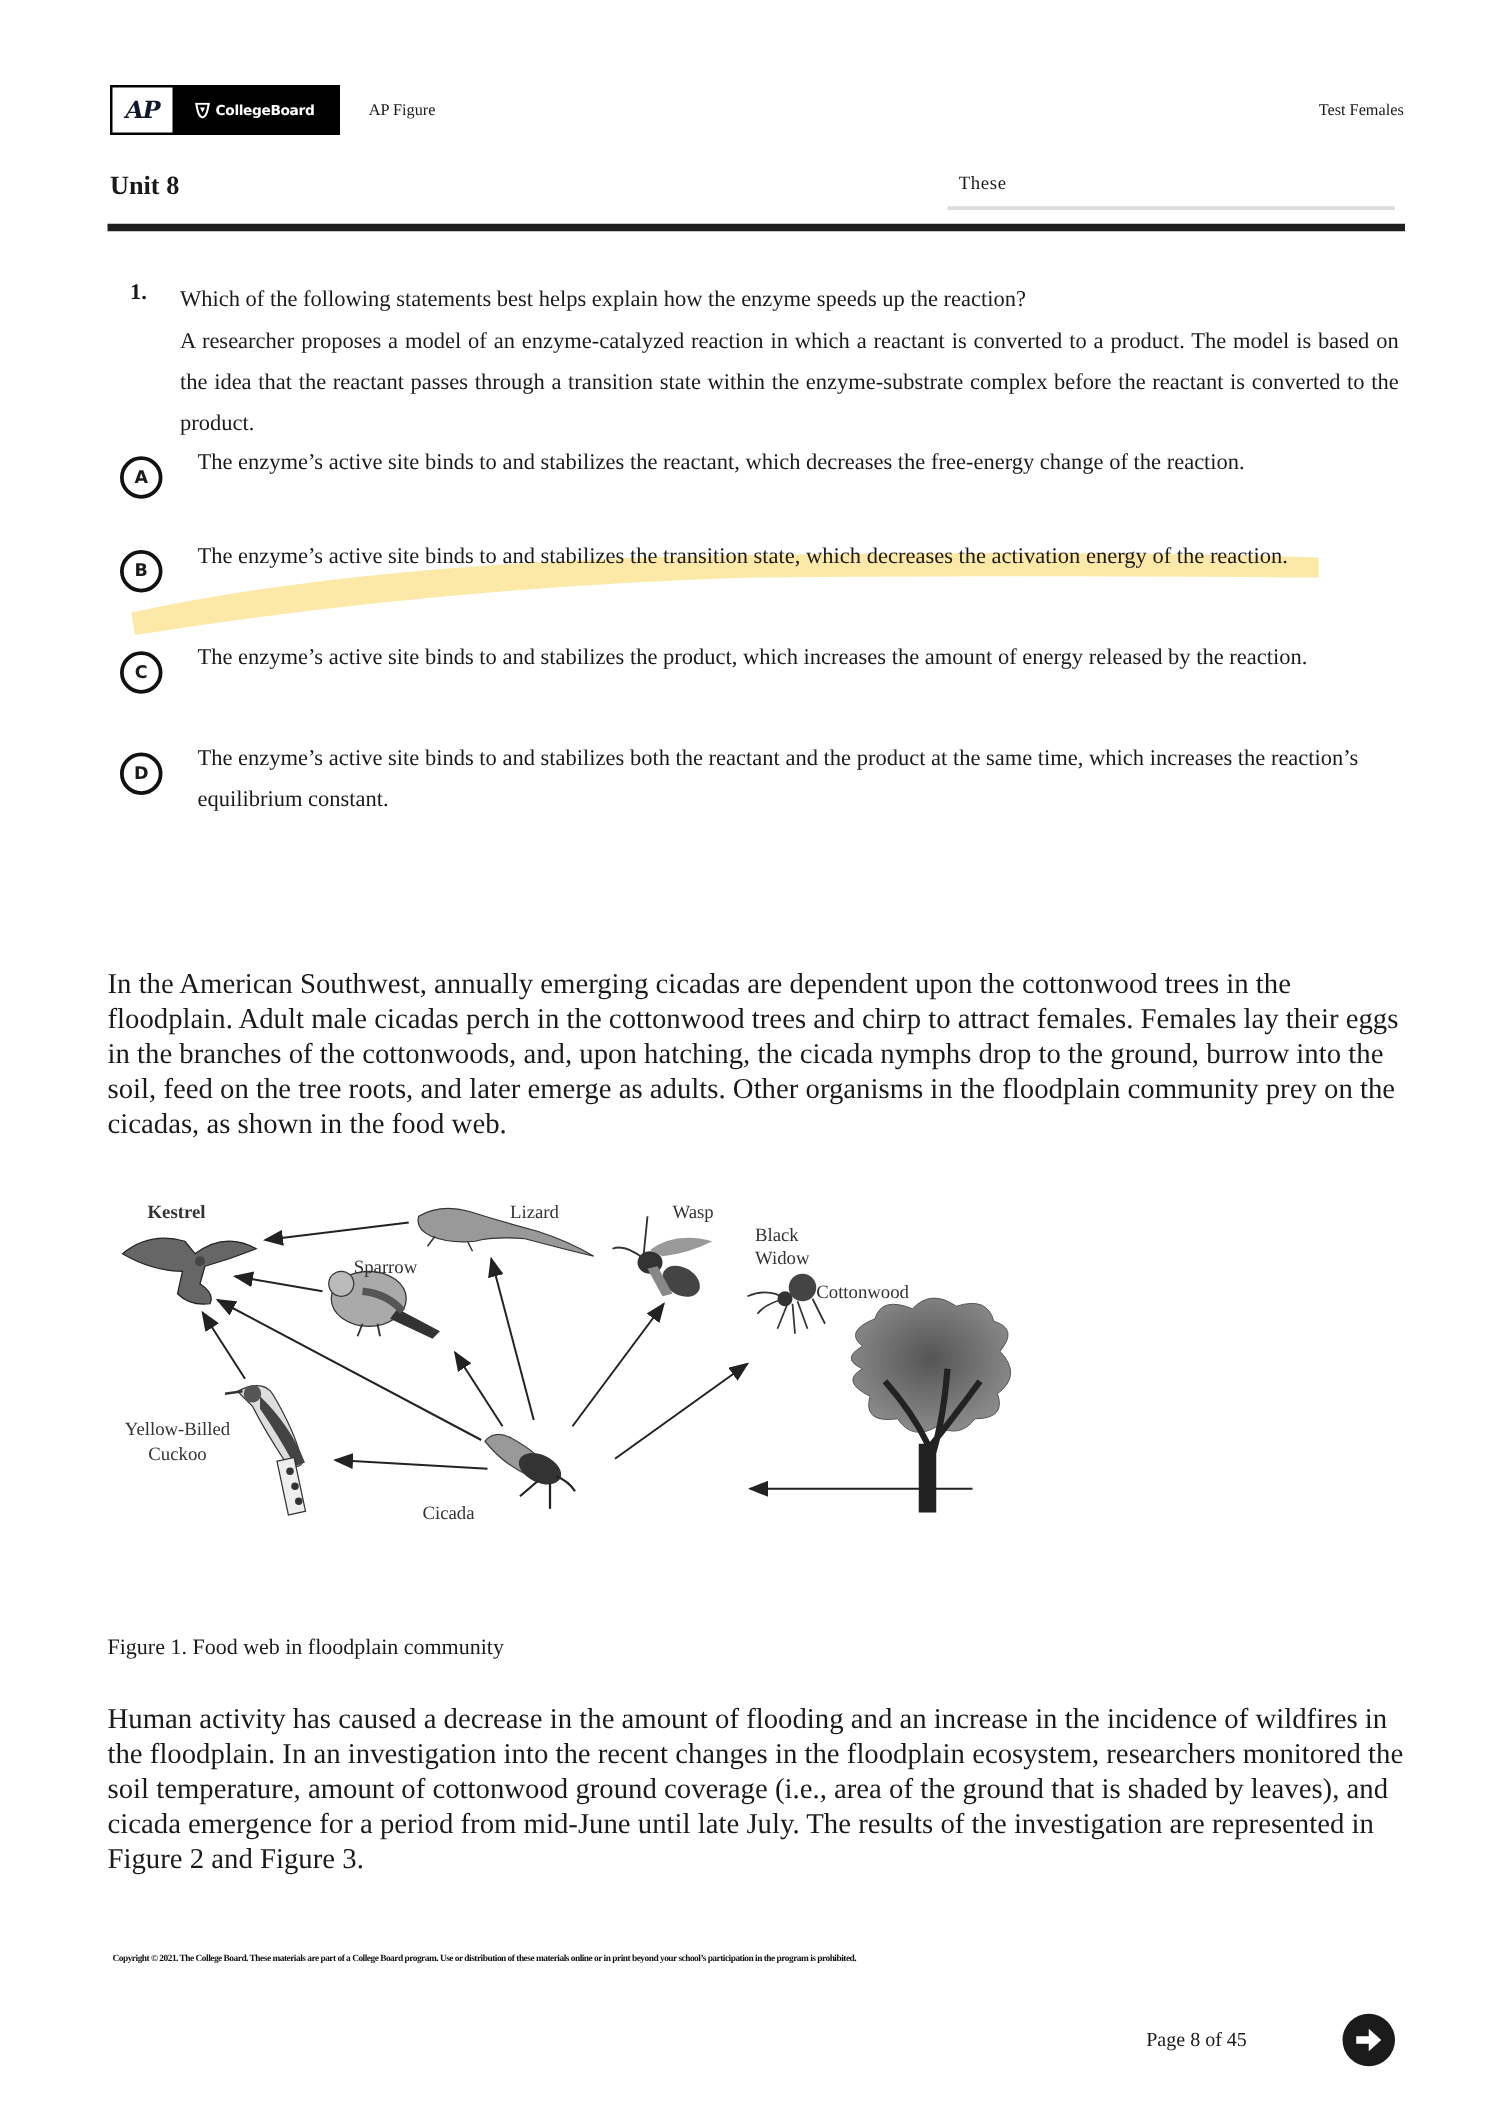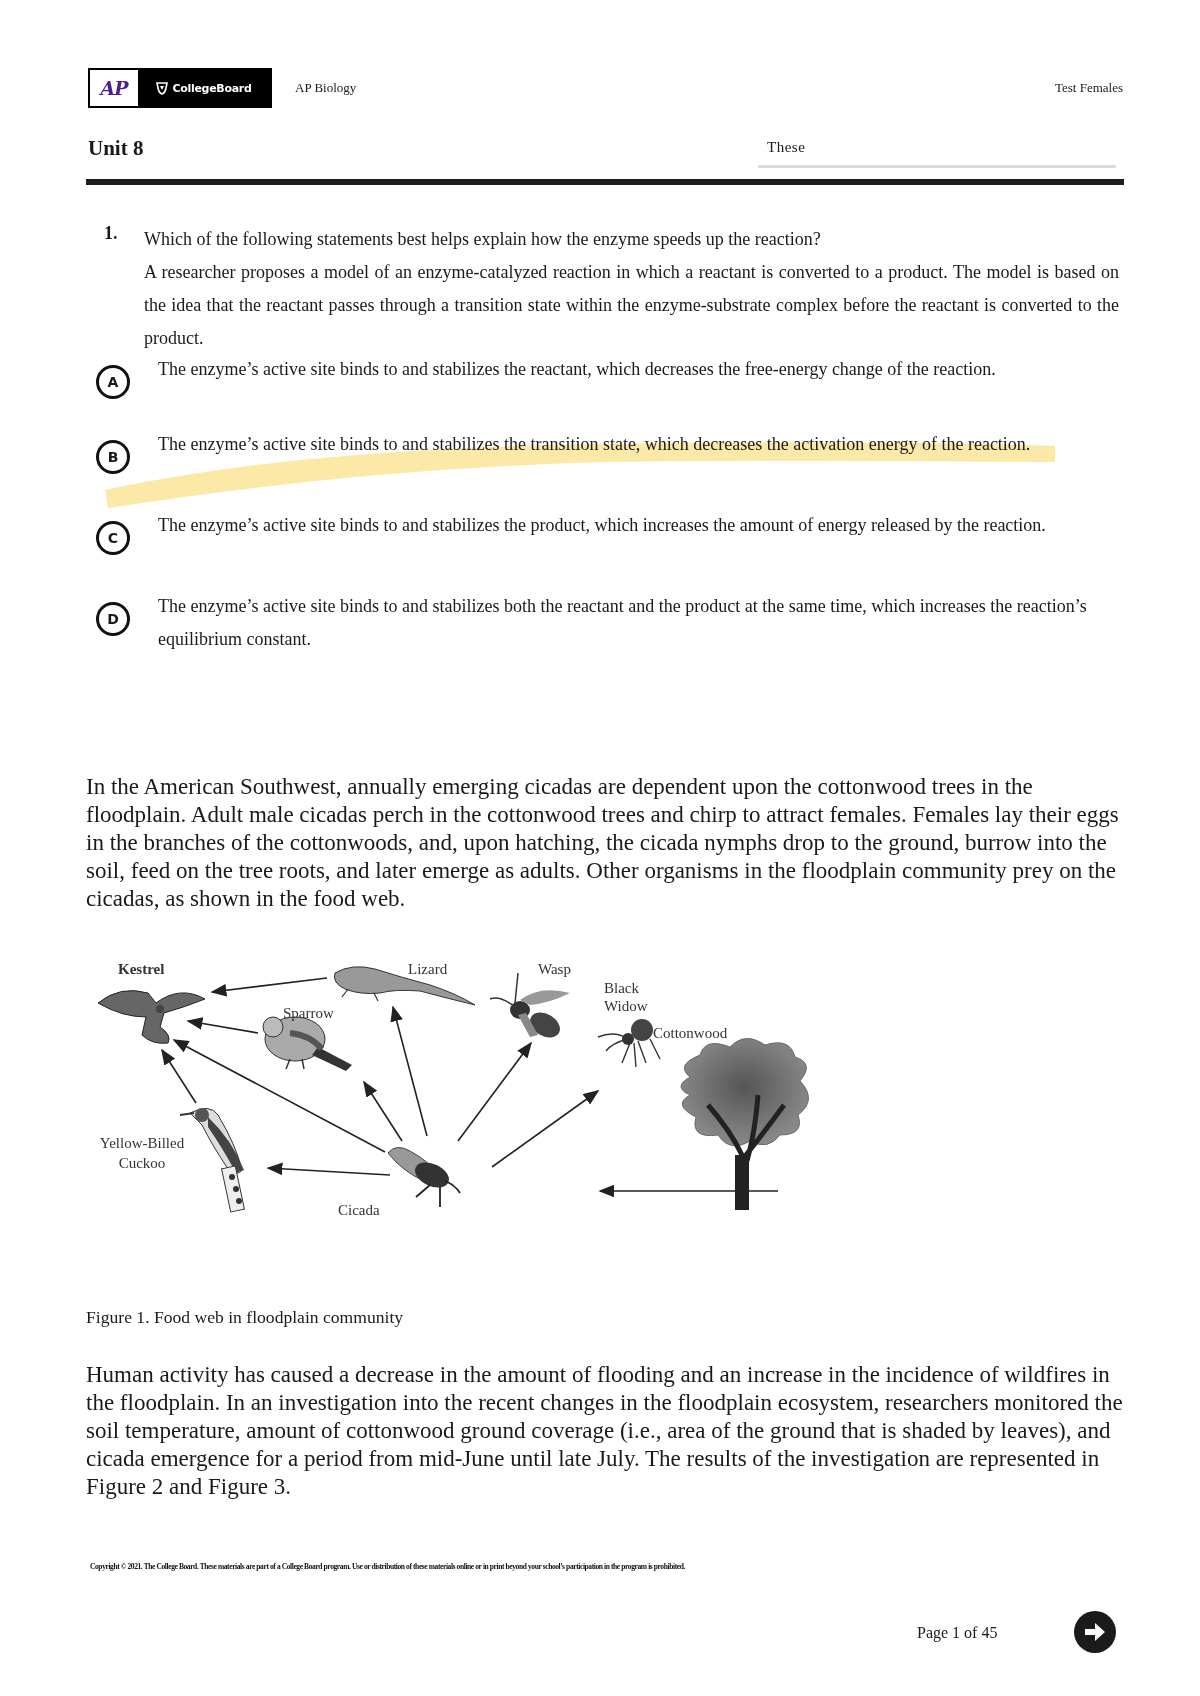--- a/index.html
+++ b/index.html
@@ -1,21 +1,21 @@
 <!DOCTYPE html>
 <html><head>
   <meta charset="utf-8">
   <style>
     * { box-sizing: border-box; margin: 0; padding: 0; }
     html, body { width: 1200px; height: 1696px; background: #ffffff; }
     body { position: relative; font-family: "DejaVu Serif", "Liberation Serif", serif; color: #1a1a1a; overflow: hidden; }
 
     .header-top { position: absolute; left: 88px; top: 68px; width: 1035px; height: 40px; }
     .logo { position: absolute; left: 0; top: 0; width: 184px; height: 40px; background: #000; border: 2px solid #000; display: flex; }
-    .logo-ap { width: 48px; height: 36px; background: #fff; display: flex; align-items: center; justify-content: center; font-family: "DejaVu Serif", serif; font-weight: bold; font-size: 19px; color: #4c1d95; letter-spacing: -1px; font-style: italic; }
+    .logo-ap { width: 48px; height: 36px; background: #fff; display: flex; align-items: center; justify-content: center; font-family: "DejaVu Serif", serif; font-weight: bold; font-size: 19px; color: #0f172a; letter-spacing: -1px; font-style: italic; }
     .logo-cb { flex: 1; display: flex; align-items: center; justify-content: center; color: #fff; font-family: "DejaVu Sans", sans-serif; font-weight: bold; font-size: 11px; gap: 4px; letter-spacing: -0.3px; text-align: right; }
     .logo-cb svg { width: 12px; height: 13px; }
     .subject { position: absolute; left: 207px; top: 12px; font-size: 13px; font-family: "Liberation Serif", serif; }
     .booklet { position: absolute; right: 0; top: 12px; font-size: 13px; font-family: "Liberation Serif", serif; }
 
     .unit-title { position: absolute; left: 88px; top: 136px; font-size: 21px; font-family: "Liberation Serif", serif; font-weight: bold; }
     .name-label { position: absolute; left: 767px; top: 139px; font-size: 15px; font-family: "Liberation Serif", serif; letter-spacing: 0.5px; }
     .name-line { position: absolute; left: 758px; top: 165px; width: 358px; height: 3px; background: #dcdcdc; }
     .rule { position: absolute; left: 86px; top: 179px; width: 1038px; height: 6px; background: #1e1e1e; }
 
@@ -48,21 +48,21 @@
   <div class="logo">
     <div class="logo-ap">AP</div>
     <div class="logo-cb">
       <svg viewBox="0 0 12 13">
           <path d="M1 1 H11 L10 6 Q9 11 6 12 Q3 11 2 6 Z" fill="none" stroke="#fff" stroke-width="1.6"></path>
           <path d="M4 4 L8 4 L6 8 Z" fill="#fff"></path>
         </svg>
       <span>CollegeBoard</span>
     </div>
   </div>
-  <div class="subject">AP Biology</div>
+  <div class="subject">AP Figure</div>
   <div class="booklet">Test Females</div>
 </div>
 
 <div class="unit-title">Unit 8</div>
 <div class="name-label">These</div>
 <div class="name-line"></div>
 <div class="rule"></div>
 
 <svg class="highlight" viewBox="0 0 960 70" preserveAspectRatio="none">
   <path id="hl-path" d="M5 52 Q200 10 500 6 Q800 2 955 8 L955 24 Q700 22 500 24 Q250 32 8 70 Z" opacity="0.75" fill="#fbe08a"></path>
@@ -194,18 +194,18 @@
     </g>
     <text x="248" y="260" font-size="15">Cicada</text>
   </svg>
 </div>
 
 <div class="caption">Figure 1. Food web in floodplain community</div>
 
 <div class="para" style="top:1361px;">Human activity has caused a decrease in the amount of flooding and an increase in the incidence of wildfires in the floodplain. In an investigation into the recent changes in the floodplain ecosystem, researchers monitored the soil temperature, amount of cottonwood ground coverage (i.e., area of the ground that is shaded by leaves), and cicada emergence for a period from mid-June until late July. The results of the investigation are represented in Figure 2 and Figure 3.</div>
 
 <div class="footer-copy">Copyright © 2021. The College Board. These materials are part of a College Board program. Use or distribution of these materials online or in print beyond your school’s participation in the program is prohibited.</div>
-<div class="page-indicator">Page 1 of 45</div>
+<div class="page-indicator">Page 8 of 45</div>
 <div class="next-button">
   <svg width="26" height="26" viewBox="0 0 26 26">
     <path d="M3 10 H13 V4 L23 13 L13 22 V16 H3 Z" fill="#fff"></path>
   </svg>
 </div>
 
 </body></html>

